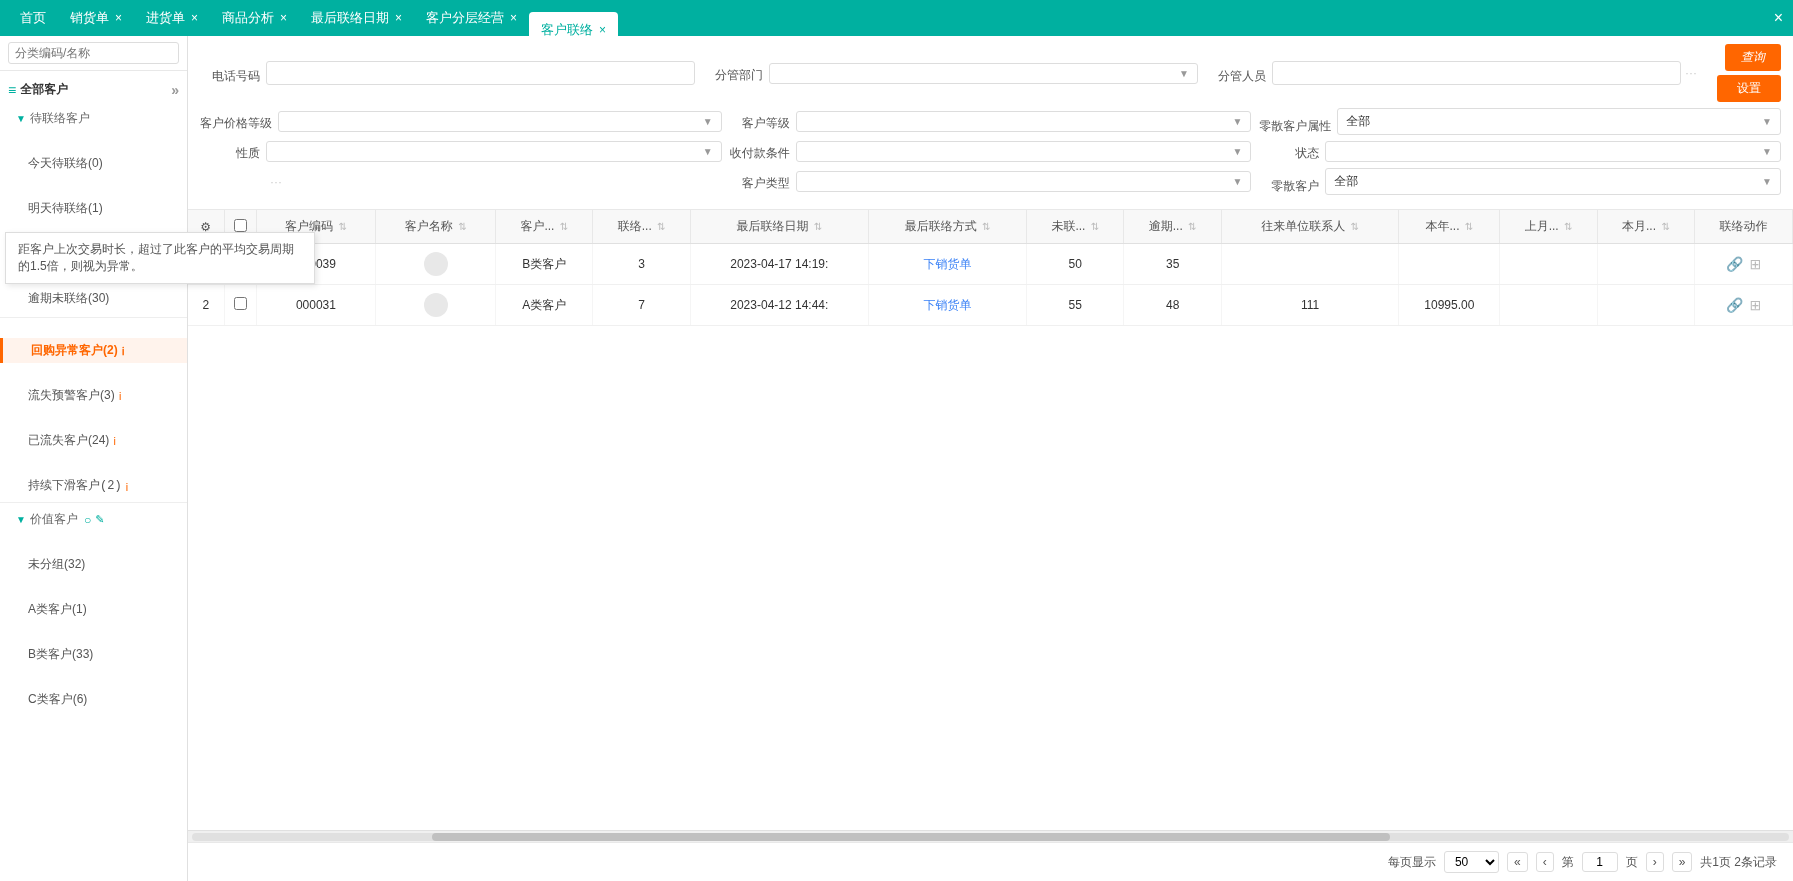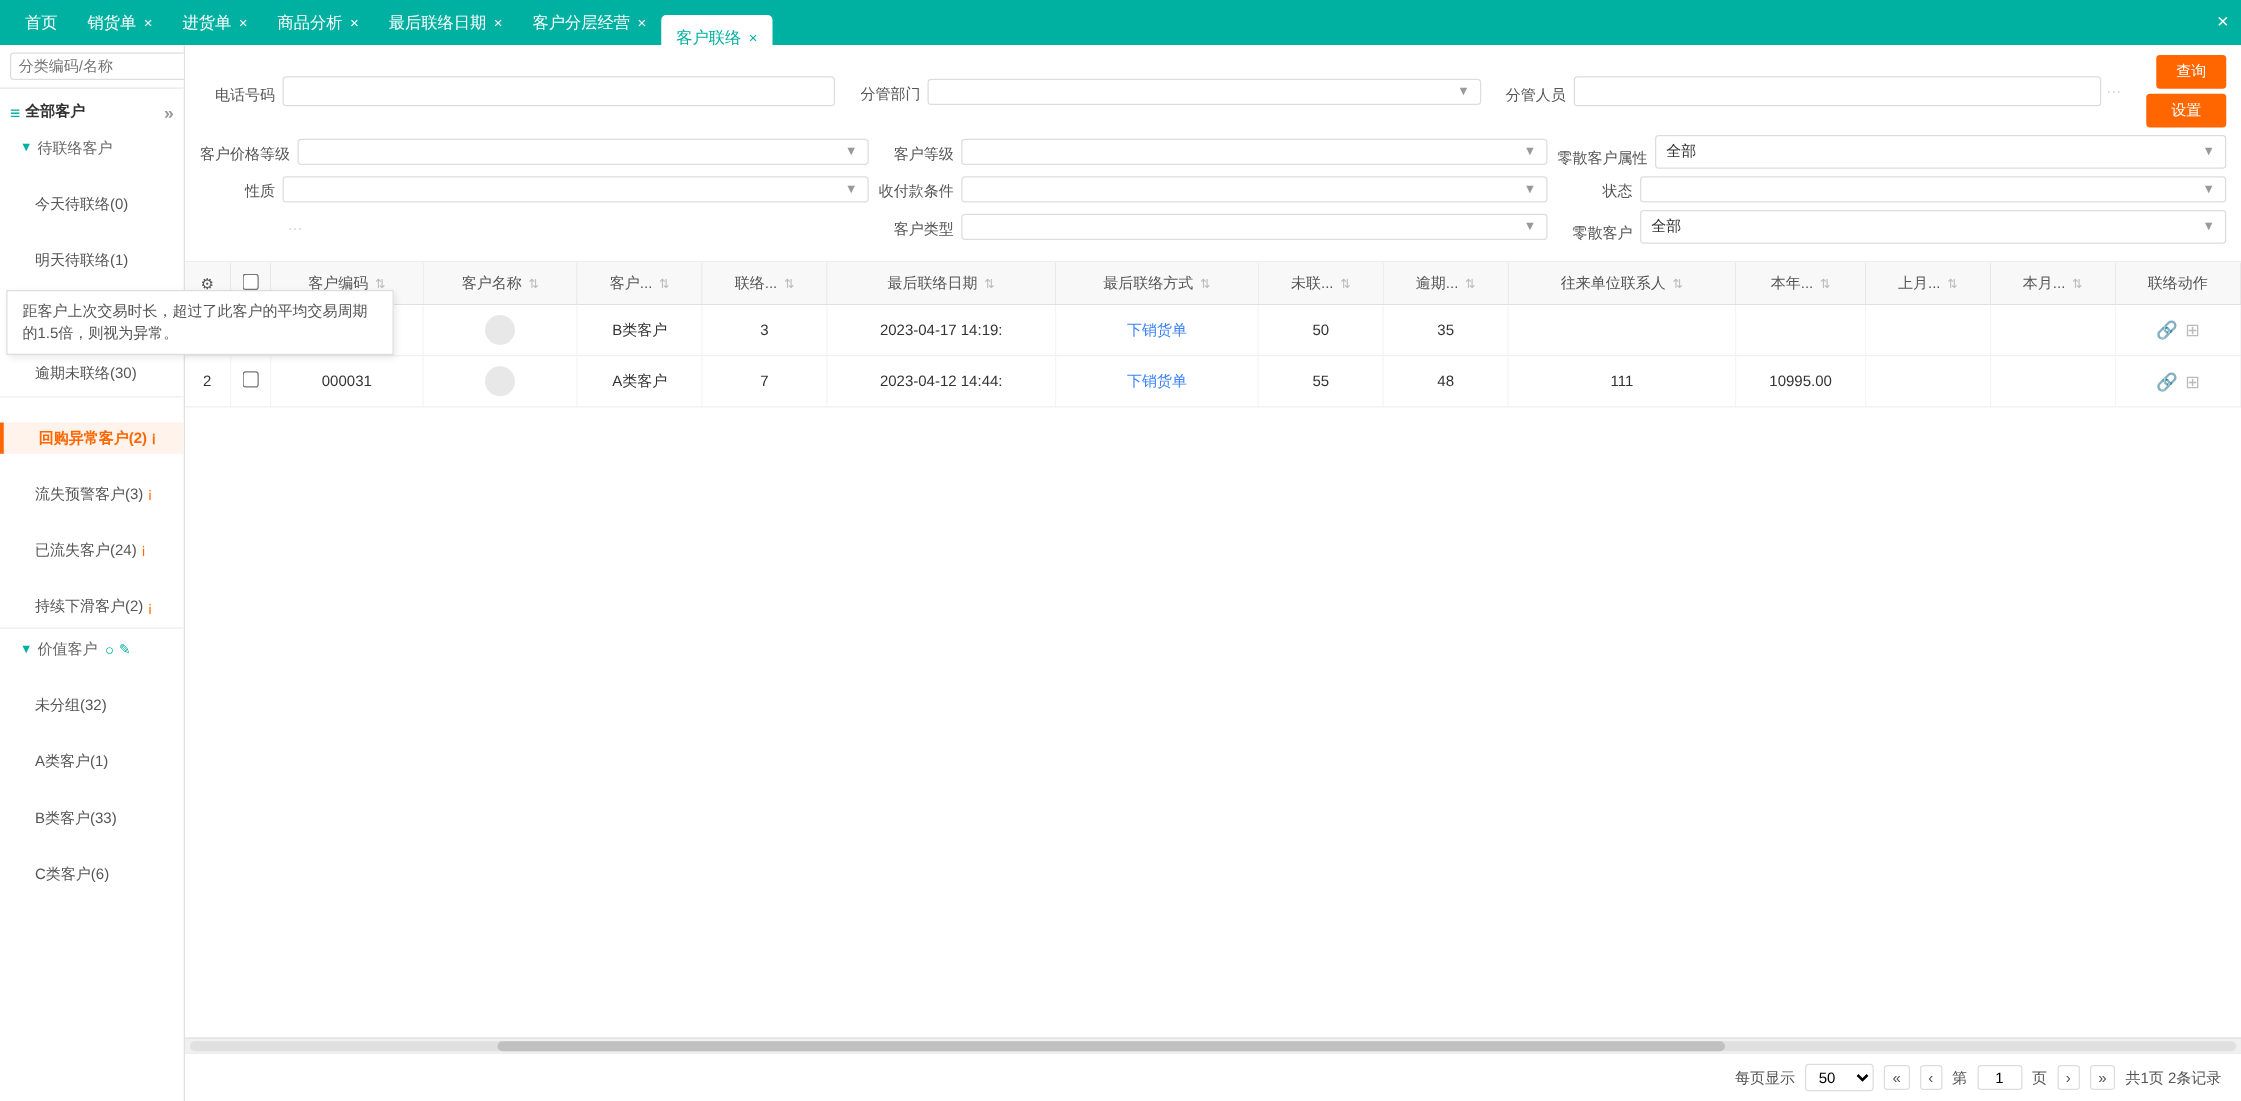--- a/index.html
+++ b/index.html
@@ -28,21 +28,21 @@
       margin-left: 6px; font-size: 12px; color: inherit;
     }
 
     
     .main-layout {
       display: flex; height: calc(100vh - 36px);
     }
 
     
     .sidebar {
-      width: 148px; background: white; border-right: 1px solid #e0e0e0;
+      width: 188px; background: white; border-right: 1px solid #e0e0e0;
       display: flex; flex-direction: column; overflow: hidden; flex-shrink: 0;
     }
     .sidebar-search {
       display: flex; align-items: center; padding: 6px 8px;
       border-bottom: 1px solid #e8e8e8;
     }
     .sidebar-search input {
       flex: 1; border: 1px solid #ddd; border-radius: 3px;
       padding: 3px 6px; font-size: 12px; outline: none;
     }
@@ -134,21 +134,21 @@
       min-width: 140px;
     }
     .filter-select .arrow { color: #999; font-size: 10px; }
     .filter-input {
       flex: 1; border: 1px solid #ddd; border-radius: 3px;
       padding: 4px 8px; font-size: 12px; outline: none; min-width: 140px;
     }
     .filter-dots { color: #ccc; margin: 0 4px; cursor: pointer; }
     .query-btn {
       background: #f60; color: white; border: none; border-radius: 3px;
-      padding: 5px 16px; font-size: 12px; cursor: pointer; margin-left: 8px;
+      padding: 5px 16px; font-size: 12px; cursor: pointer; margin-left: 8px; font-style: italic;
     }
     .settings-btn {
       background: #f60; color: white; border: none; border-radius: 3px;
       padding: 5px 12px; font-size: 12px; cursor: pointer;
     }
 
     
     .table-area {
       flex: 1; overflow: auto; background: white;
     }
@@ -275,21 +275,21 @@
         <span style="color:#f60;font-size:11px;">ℹ</span>
       </div>
       <div class="tree-item" style="display:flex;align-items:center;gap:4px;">
         <span>流失预警客户(3)</span>
         <span style="color:#f60;font-size:11px;">ℹ</span>
       </div>
       <div class="tree-item" style="display:flex;align-items:center;gap:4px;">
         <span>已流失客户(24)</span>
         <span style="color:#f60;font-size:11px;">ℹ</span>
       </div>
-      <div class="tree-item" style="display:flex;align-items:flex-end;gap:4px;">
+      <div class="tree-item" style="display:flex;align-items:flex-end;gap:4px;font-family:Liberation Mono, monospace;">
         <span>持续下滑客户(2)</span>
         <span style="color:#f60;font-size:11px;">ℹ</span>
       </div>
 
       <div class="tree-divider"></div>
 
       <div class="tree-section-title" style="display:flex;align-items:center;">
         <span class="arrow">▼</span>
         <span>价值客户</span>
         <span style="margin-left:6px;color:#00b0a0;cursor:pointer;">○</span>

